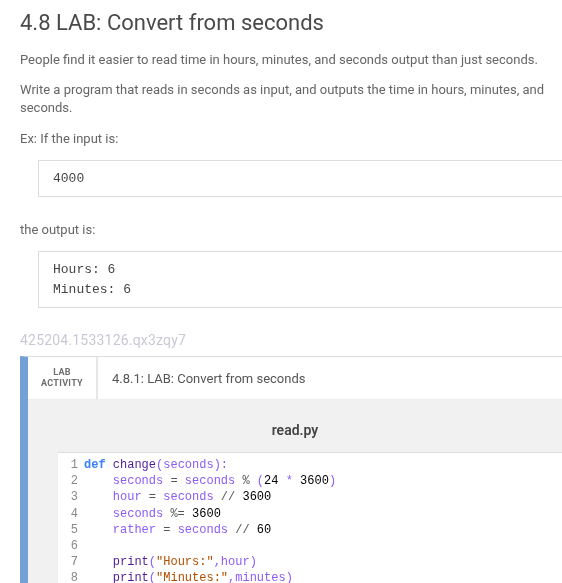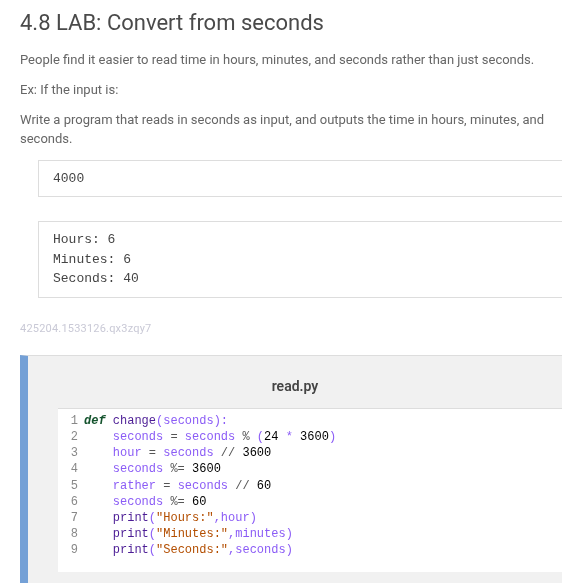--- a/index.html
+++ b/index.html
@@ -28,23 +28,23 @@
     border: 1px solid #ddd;
     border-right: none;
     padding: 8px 14px;
     margin: 6px 0 24px 18px;
     font-family: "Courier New", Courier, monospace;
     font-size: 13px;
     color: #444;
     line-height: 1.5;
   }
   .tiny-id {
-    font-size: 11px;
+    font-size: 14px;
     color: #c9c9d6;
-    margin: 12px 0 20px 0;
+    margin: 12px 0 8px 0;
     letter-spacing: 0.2px;
   }
   .activity {
     border-left: 8px solid #74a0d6;
     border-top: 1px solid #ddd;
     margin-left: 0;
   }
   .activity-head {
     display: flex;
     align-items: center;
@@ -92,66 +92,73 @@
     white-space: pre;
   }
   .ln {
     width: 26px;
     text-align: right;
     color: #888;
     padding-right: 6px;
     flex-shrink: 0;
     user-select: none;
   }
-  .tok-kw  { color: #14532d; font-weight: 600; font-style: italic; }
+  .tok-kw  { color: #3b82f6; font-weight: 600; }
   .tok-fn  { color: #4c1d95; }
   .tok-op  { color: #555; }
   .tok-num { color: #000000; }
   .tok-str { color: #b34e00; }
   .tok-id  { color: #8b5cf6; }
 </style>
 </head>
 <body>
 
 <div class="page">
   <h2 class="title">4.8 LAB: Convert from seconds</h2>
 
-  <p class="desc">People find it easier to read time in hours, minutes, and seconds rather than just seconds.</p>
+  <p class="desc">People find it easier to read time in hours, minutes, and seconds output than just seconds.</p>
+  <p class="desc">Write a program that reads in seconds as input, and outputs the time in hours, minutes, and seconds.</p>
   <p class="desc">Ex: If the input is:</p>
-  <p class="desc">Write a program that reads in seconds as input, and outputs the time in hours, minutes, and seconds.</p>
 
   <div class="io-box">4000</div>
 
+  <p class="desc">the output is:</p>
 
   <div class="io-box">
     <div>Hours: 6</div>
     <div>Minutes: 6</div>
-    <div>Seconds: 40</div>
   </div>
 
   <div class="tiny-id">425204.1533126.qx3zqy7</div>
 
   <div class="activity">
+    <div class="activity-head">
+      <div class="badge">
+        <div>LAB</div>
+        <div>ACTIVITY</div>
+      </div>
+      <div class="activity-title">4.8.1: LAB: Convert from seconds</div>
+    </div>
 
     <div class="workspace">
       <div class="filename">read.py</div>
 
       <div class="code-area">
 
         <div class="code-line"><span class="ln">1</span><span><span class="tok-kw">def</span><span class="tok-fn"> change</span><span class="tok-id">(seconds):</span></span></div>
 
         <div class="code-line"><span class="ln">2</span><span><span>    </span><span class="tok-id">seconds </span><span class="tok-op">=</span><span class="tok-id"> seconds </span><span class="tok-op">%</span><span class="tok-id"> (</span><span class="tok-num">24</span><span class="tok-id"> * </span><span class="tok-num">3600</span><span class="tok-id">)</span></span></div>
 
         <div class="code-line"><span class="ln">3</span><span><span>    </span><span class="tok-id">hour </span><span class="tok-op">=</span><span class="tok-id"> seconds </span><span class="tok-op">//</span><span class="tok-id"> </span><span class="tok-num">3600</span></span></div>
 
         <div class="code-line"><span class="ln">4</span><span><span>    </span><span class="tok-id">seconds </span><span class="tok-op">%=</span><span class="tok-id"> </span><span class="tok-num">3600</span></span></div>
 
         <div class="code-line"><span class="ln">5</span><span><span>    </span><span class="tok-id">rather </span><span class="tok-op">=</span><span class="tok-id"> seconds </span><span class="tok-op">//</span><span class="tok-id"> </span><span class="tok-num">60</span></span></div>
 
-        <div class="code-line"><span class="ln">6</span><span><span>    </span><span class="tok-id">seconds </span><span class="tok-op">%=</span><span class="tok-id"> </span><span class="tok-num">60</span></span></div>
+        <div class="code-line"><span class="ln">6</span></div>
 
         <div class="code-line"><span class="ln">7</span><span><span>    </span><span class="tok-fn">print</span><span class="tok-id">(</span><span class="tok-str">"Hours:"</span><span class="tok-id">,hour)</span></span></div>
 
         <div class="code-line"><span class="ln">8</span><span><span>    </span><span class="tok-fn">print</span><span class="tok-id">(</span><span class="tok-str">"Minutes:"</span><span class="tok-id">,minutes)</span></span></div>
 
         <div class="code-line"><span class="ln">9</span><span><span>    </span><span class="tok-fn">print</span><span class="tok-id">(</span><span class="tok-str">"Seconds:"</span><span class="tok-id">,seconds)</span></span></div>
 
       </div>
     </div>
   </div>

